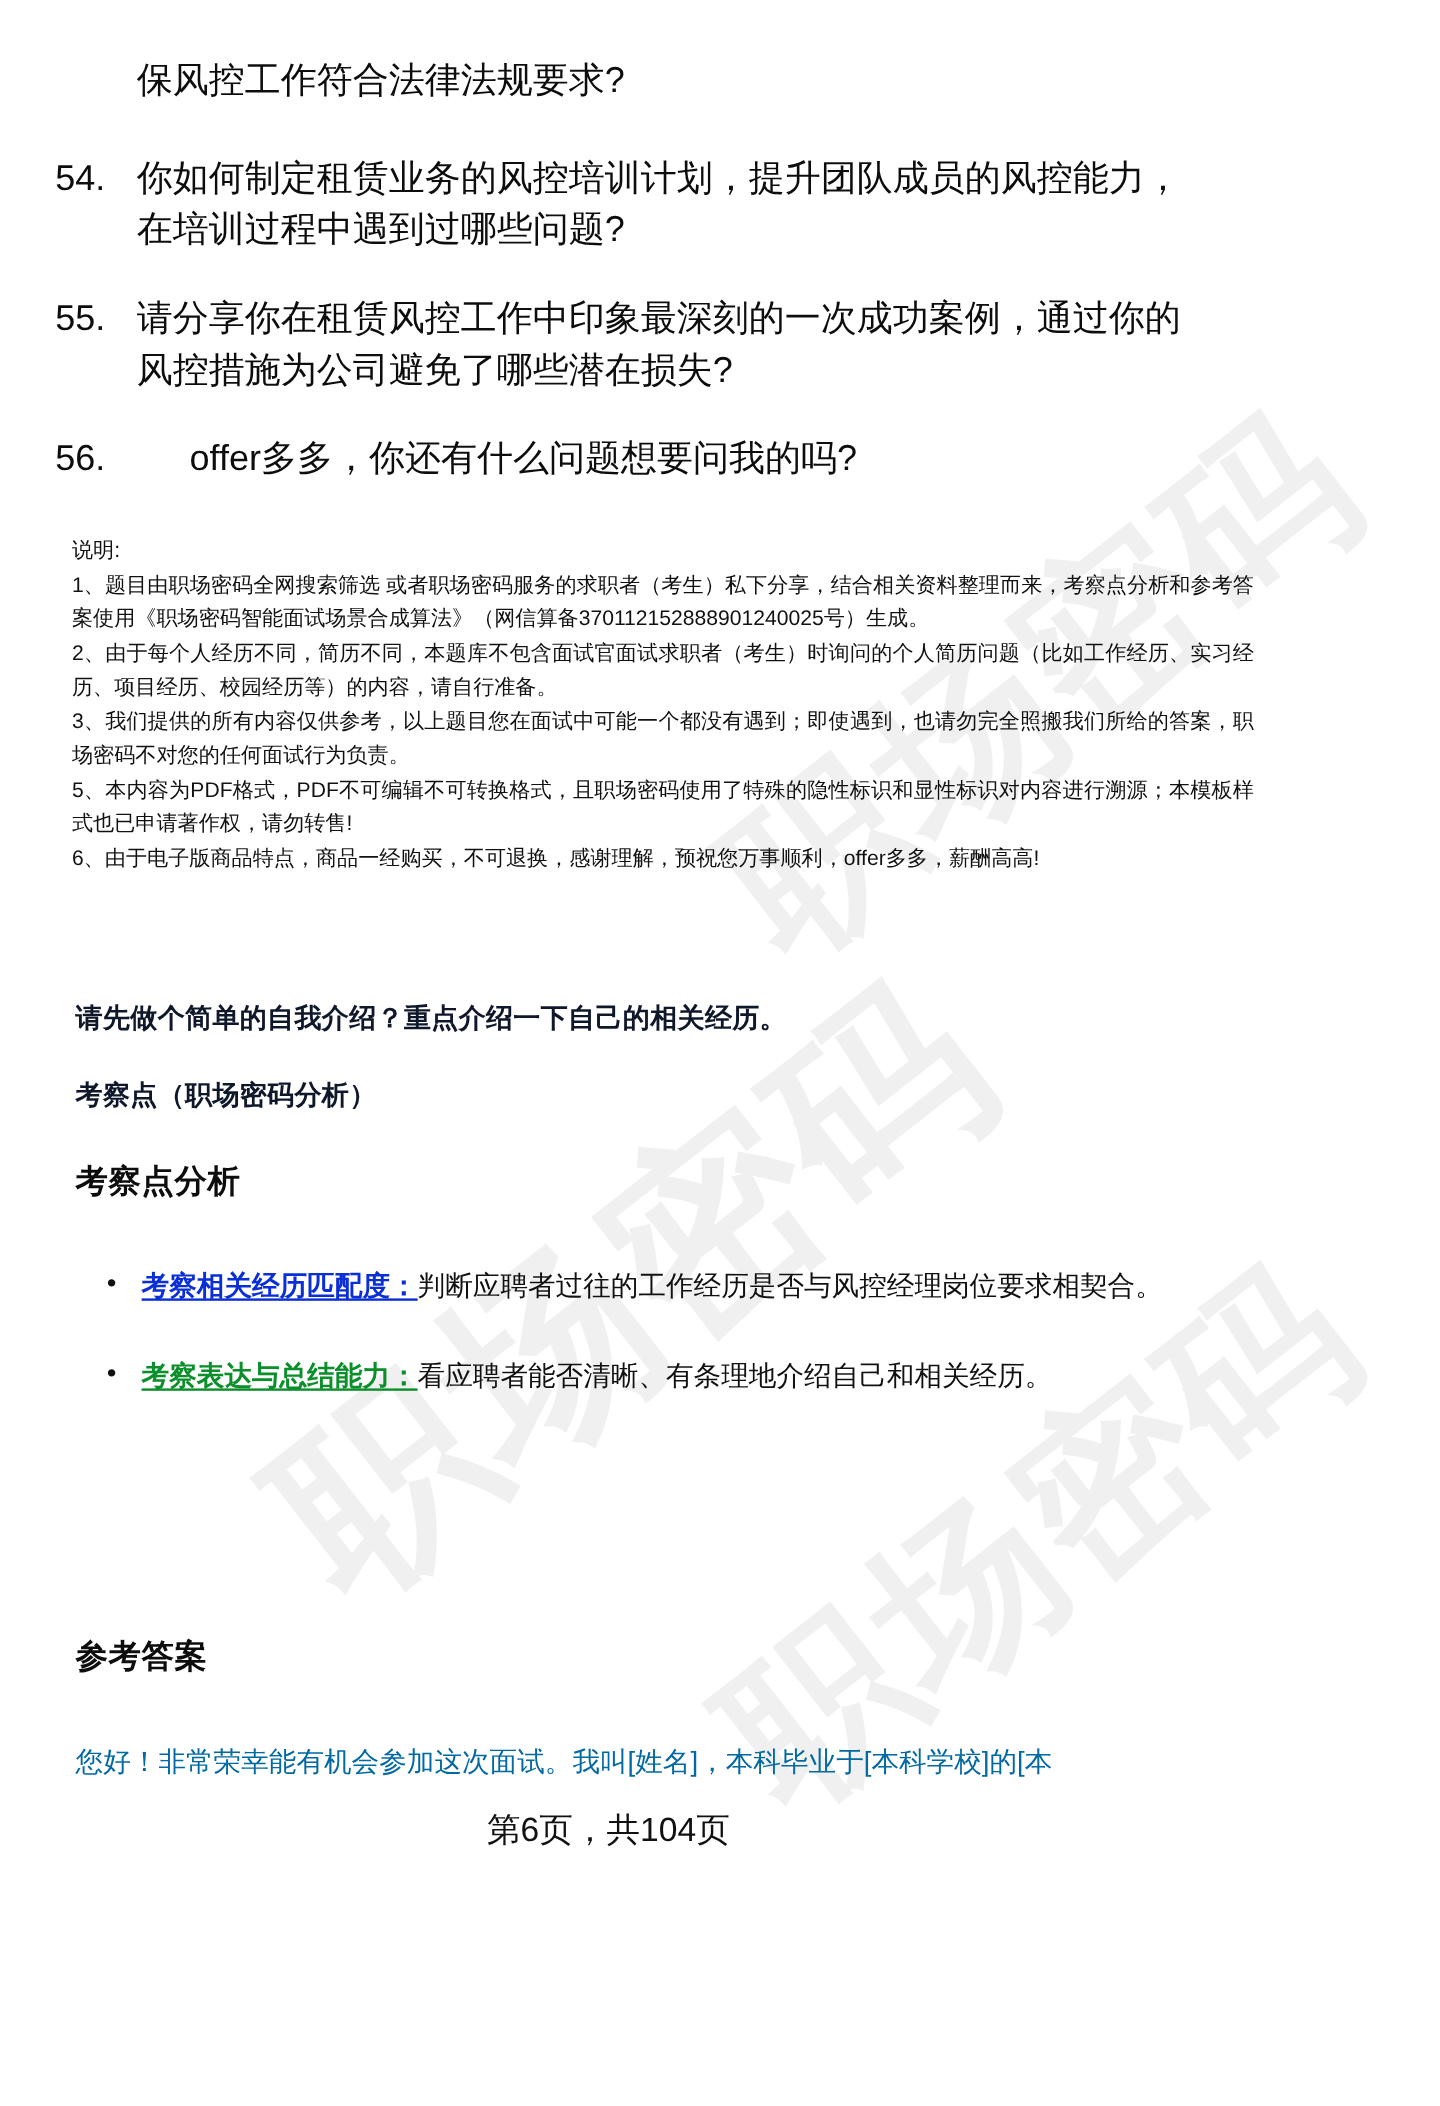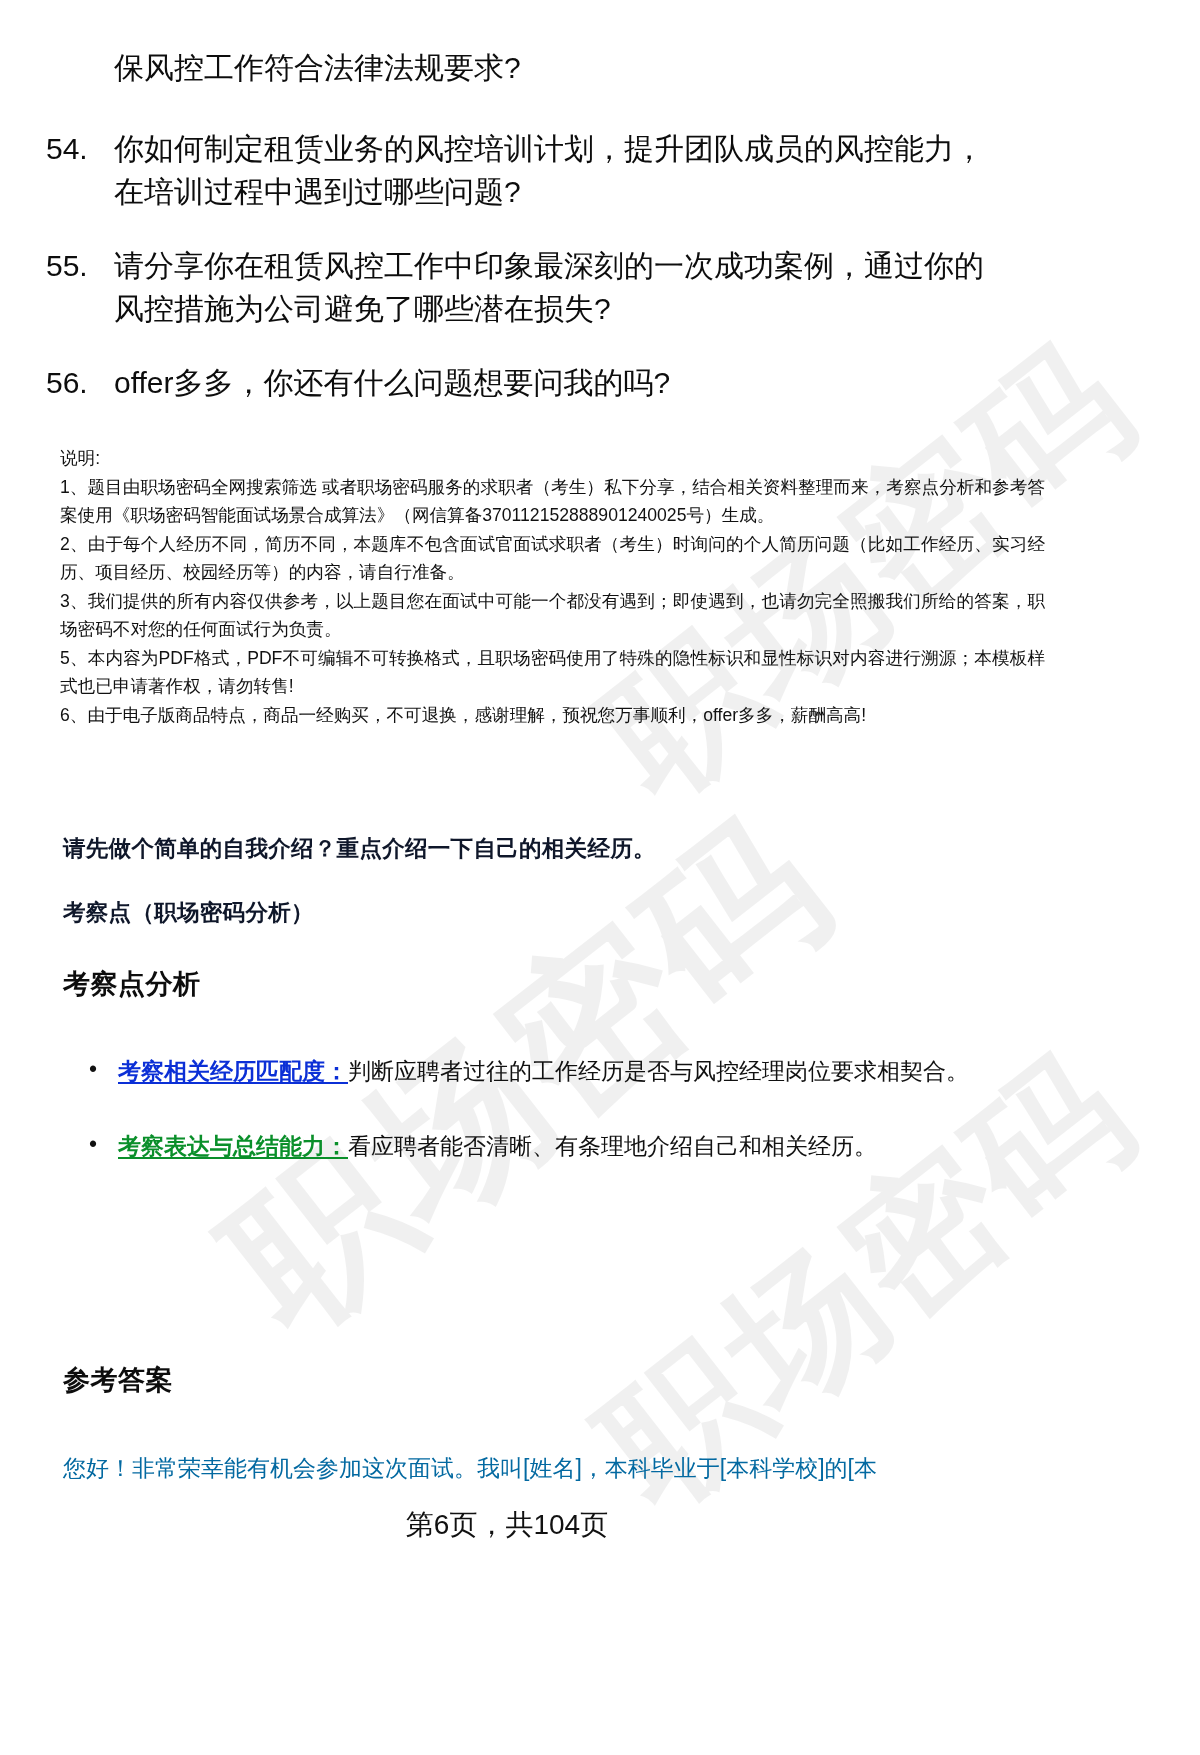--- a/index.html
+++ b/index.html
@@ -70,21 +70,21 @@
   .q-num {
     width: 68px;
     flex: 0 0 68px;
     text-align: left;
   }
   .q-text {
     flex: 1 1 auto;
   }
   #q54 { top: 128px; }
   #q55 { top: 245px; }
-  #q56 { top: 362px; }
+  #q56 { top: 362px; gap: 44px; }
 
   
   .notes {
     position: absolute;
     left: 60px;
     top: 444px;
     width: 985px;
     font-size: 17.6px;
     line-height: 1.62;
     color: #111;

